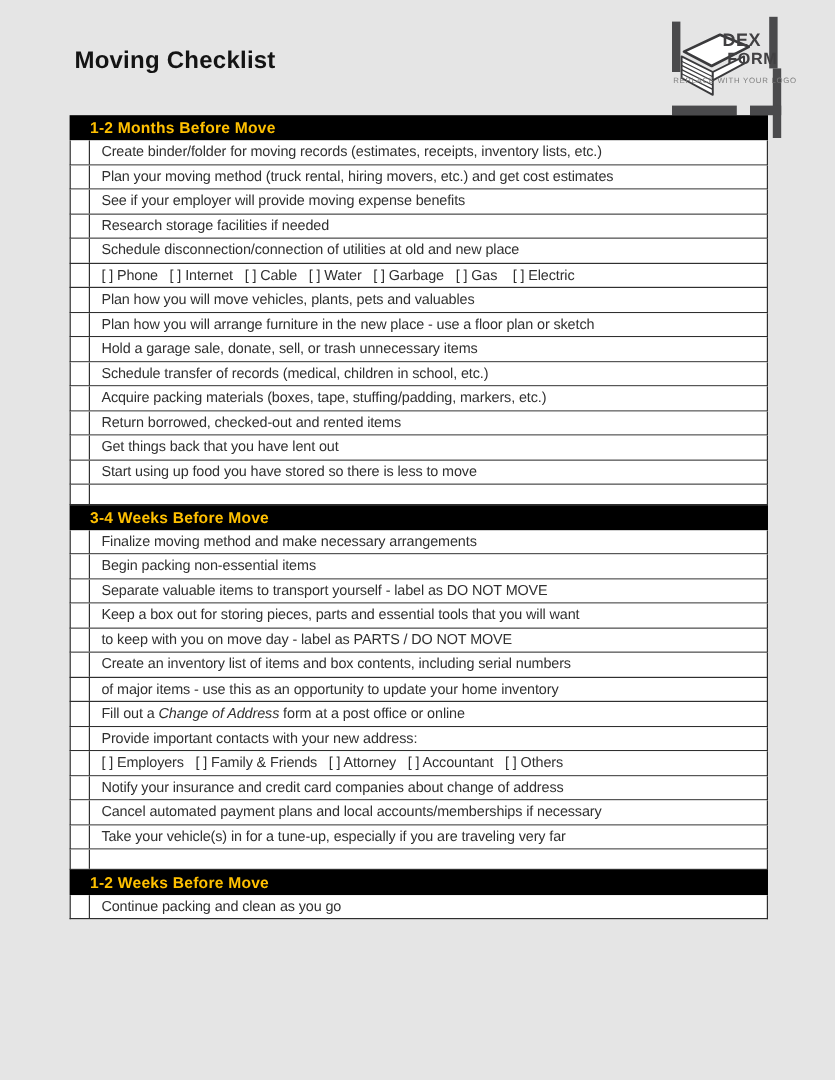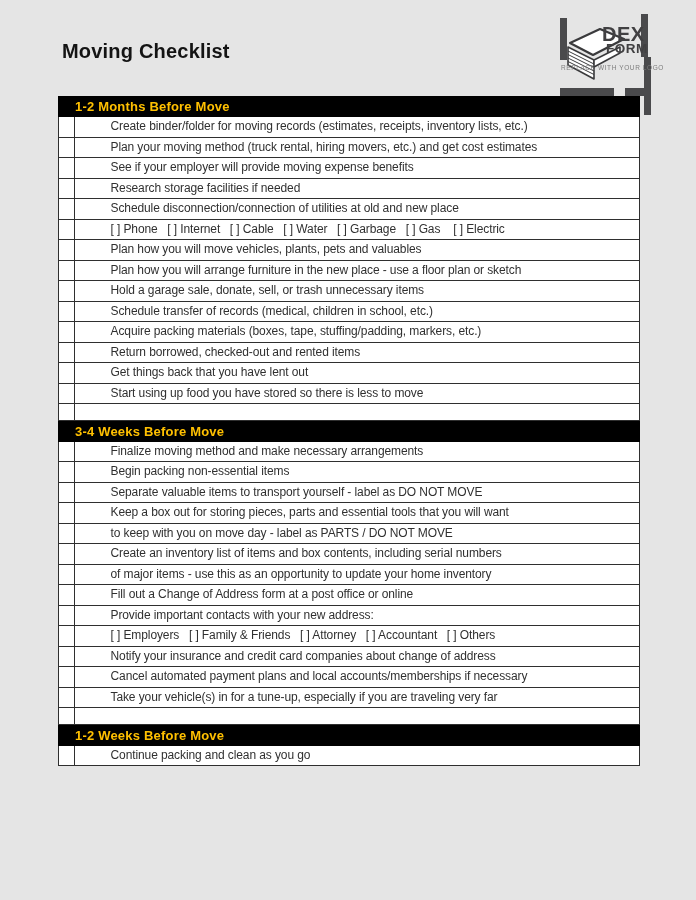--- a/index.html
+++ b/index.html
@@ -14,51 +14,50 @@
   
   .logo{position:absolute;left:556px;top:8px;width:140px;height:110px;}
   .bar{position:absolute;background:#4A4A4C;}
   .bar-left{left:4px;top:10px;width:7px;height:42px;}
   .bar-righttop{left:85px;top:6px;width:7px;height:43px;}
   .bar-rightbot{left:88px;top:49px;width:7px;height:58px;}
   .bar-botleft{left:4px;top:80px;width:54px;height:8px;}
   .bar-botright{left:69px;top:80px;width:26px;height:8px;}
   .stack-svg{position:absolute;left:6px;top:18px;width:64px;height:58px;}
   .brand-top{
-    position:absolute;left:46px;top:17px;font-size:20px;font-weight:bold;
+    position:absolute;left:46px;top:17px;font-size:15px;font-weight:bold;
     color:#414042;letter-spacing:.5px;line-height:18px;
   }
   .brand-bot{
     position:absolute;left:50px;top:34px;font-size:13.5px;font-weight:bold;
     color:#414042;letter-spacing:.5px;line-height:13.5px;text-align:right;
   }
   .tagline{
     position:absolute;left:5px;top:56px;font-size:6.5px;color:#7D7D7D;
     letter-spacing:.6px;white-space:nowrap;
   }
   
   .checklist{position:absolute;left:58px;top:96px;width:582px;border-radius:19px;}
   .sec-header{
     height:21px;background:#000000;color:#FFC000;font-size:13px;font-weight:bold;
     line-height:21px;padding-left:17px;box-sizing:border-box;letter-spacing:.2px;
   }
   .row{
     display:flex;box-sizing:border-box;height:20.5px;background:#fff;
     border-left:1.8px solid #2F2F2F;border-right:1.8px solid #2F2F2F;
     border-bottom:1.8px solid #2F2F2F;
-    gap:26px;
   }
   .row.spacer{height:16.5px;}
   .cb{flex:0 0 15.5px;width:15.5px;border-right:1.8px solid #2F2F2F;box-sizing:border-box;}
   .row.spacer .cb{border-right:1.8px solid #2F2F2F;}
   .txt{
     flex:1;font-size:12px;color:#303030;line-height:18px;padding-left:10px;
     white-space:pre;overflow:hidden;letter-spacing:-.1px;
   }
-  .it{}
+  .it{font-style:italic;}
 </style>
 </head>
 <body>
 
 <div class="page">
 
   <h1 class="doc-title">Moving Checklist</h1>
 
   <div class="logo">
     <div class="bar bar-left"></div>

